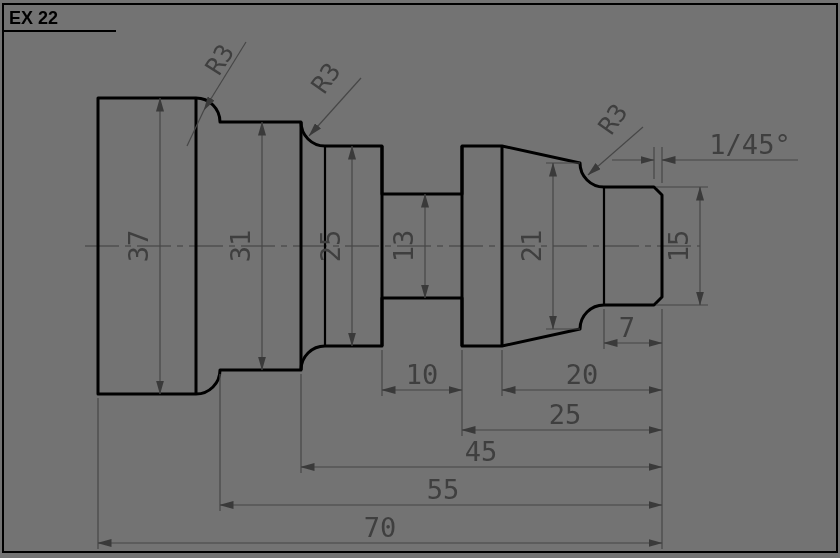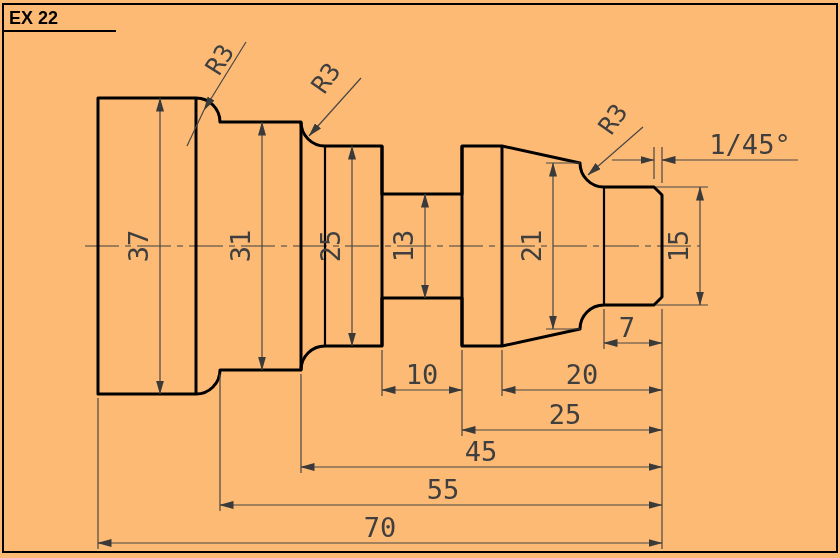--- a/index.html
+++ b/index.html
@@ -1,16 +1,16 @@
 <!DOCTYPE html>
 <html><head>
 <meta charset="utf-8">
 <style>
   html,body{margin:0;padding:0;background:#ffffff;}
-  .stage{position:relative;width:840px;height:558px;background:#fdba74;overflow:hidden;
+  .stage{position:relative;width:840px;height:558px;background:#737373;overflow:hidden;
          font-family:"DejaVu Sans Mono", monospace;}
   svg{display:block;}
   .outline{fill:none;stroke:#000000;stroke-width:3;stroke-linejoin:round;stroke-linecap:round;}
   .face{fill:none;stroke:#000000;stroke-width:3;stroke-linecap:butt;}
   .tangent{fill:none;stroke:#000000;stroke-width:2.2;stroke-linecap:butt;}
   .thin{fill:none;stroke:#474747;stroke-width:1.2;}
   .ctr{fill:none;stroke:#3f3f3f;stroke-width:1.2;stroke-dasharray:34 6 6 6;}
   .dimtxt{fill:#3f3f3f;font-size:27px;font-family:"DejaVu Sans Mono",monospace;}
   .rtxt{fill:#3f3f3f;font-size:25px;font-family:"DejaVu Sans Mono",monospace;}
   .titletxt{fill:#000000;font-size:18px;font-weight:bold;font-family:"Liberation Sans",sans-serif;}

